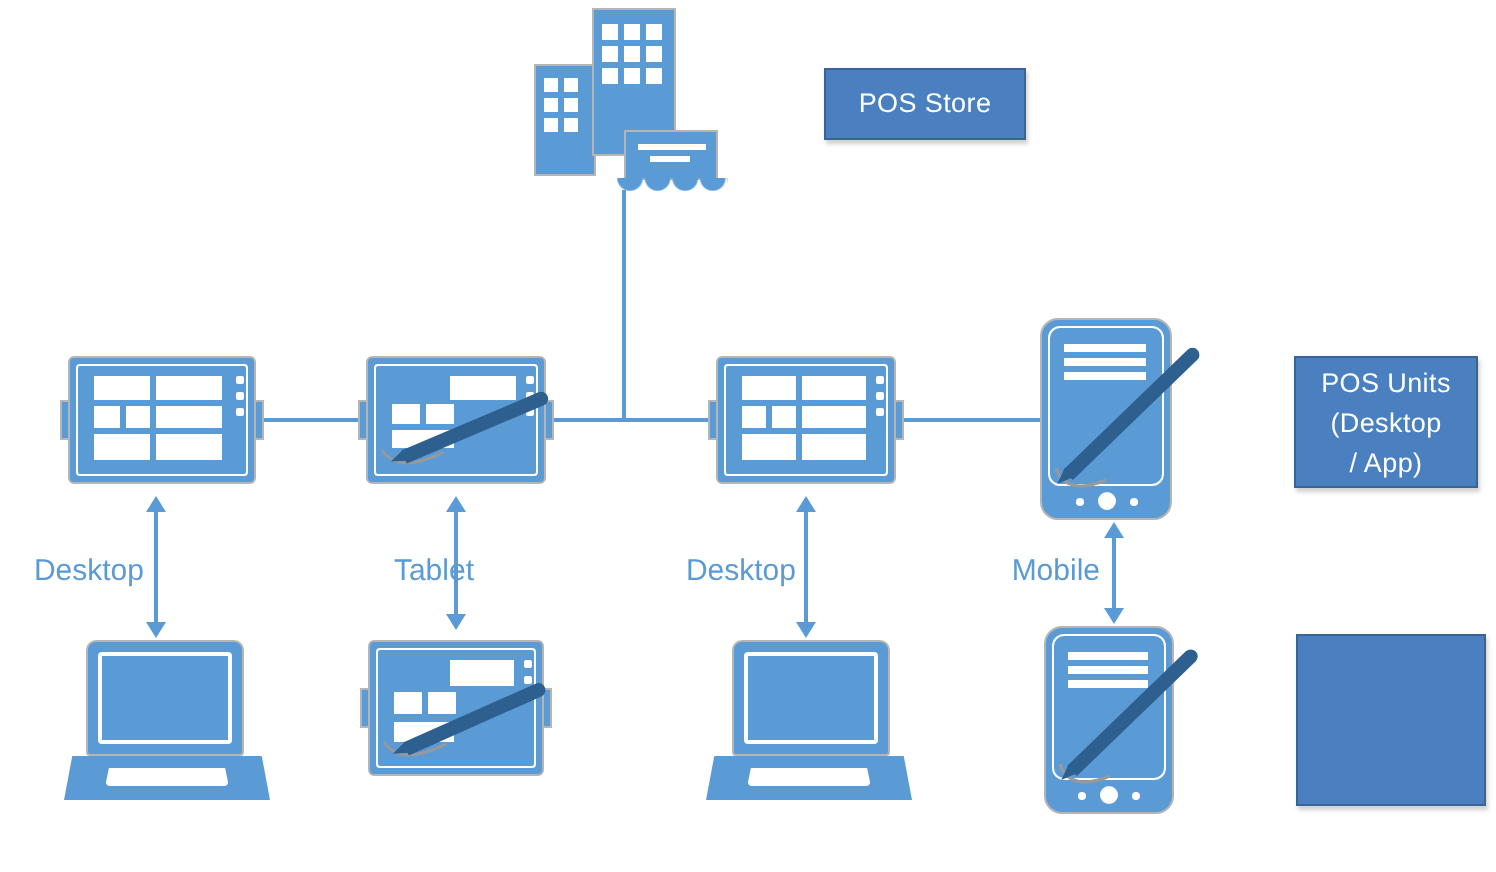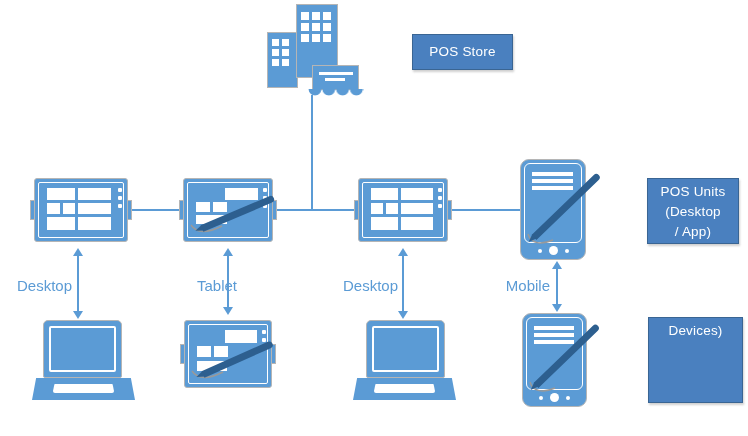--- a/index.html
+++ b/index.html
@@ -124,21 +124,20 @@
 
   <div class="lbox single" style="left:412px;top:34px;width:101px;height:36px">
     <span>POS Store</span>
   </div>
   <div class="lbox" style="left:647px;top:178px;width:92px;height:66px;padding-top:3px">
     <span>POS Units</span>
     <span>(Desktop</span>
     <span>/ App)</span>
   </div>
   <div class="lbox" style="left:648px;top:317px;width:95px;height:86px;padding-top:3px">
-    <span>Devices)</span>
   </div>
 
   <div class="frame" style="left:34px;top:178px;width:94px;height:64px">
     <div class="ear l"></div>
     <div class="ear r"></div>
     <div class="bezel"></div>
     <div class="scr" style="width:64px;height:42px">
       <div class="c" style="left:0;top:0;width:28px;height:12px"></div>
       <div class="c" style="left:31px;top:0;width:33px;height:12px"></div>
       <div class="c" style="left:0;top:15px;width:13px;height:11px"></div>

